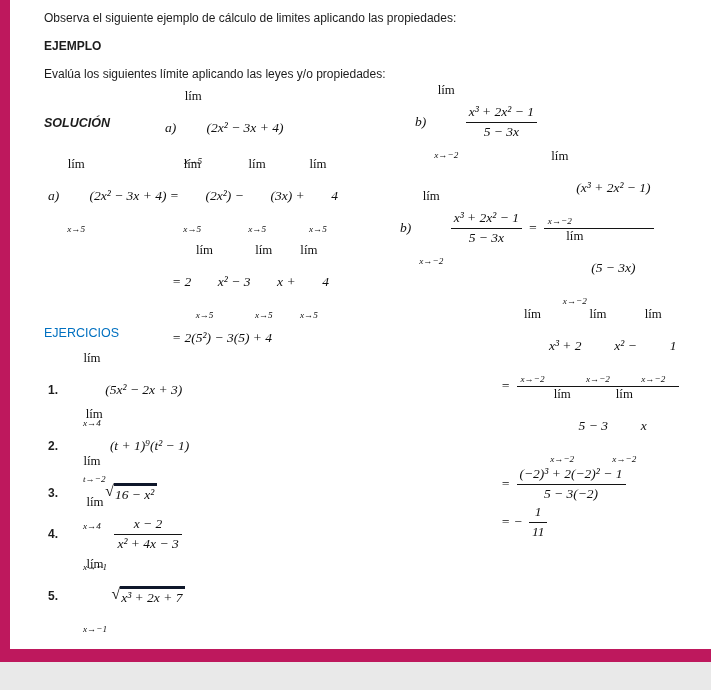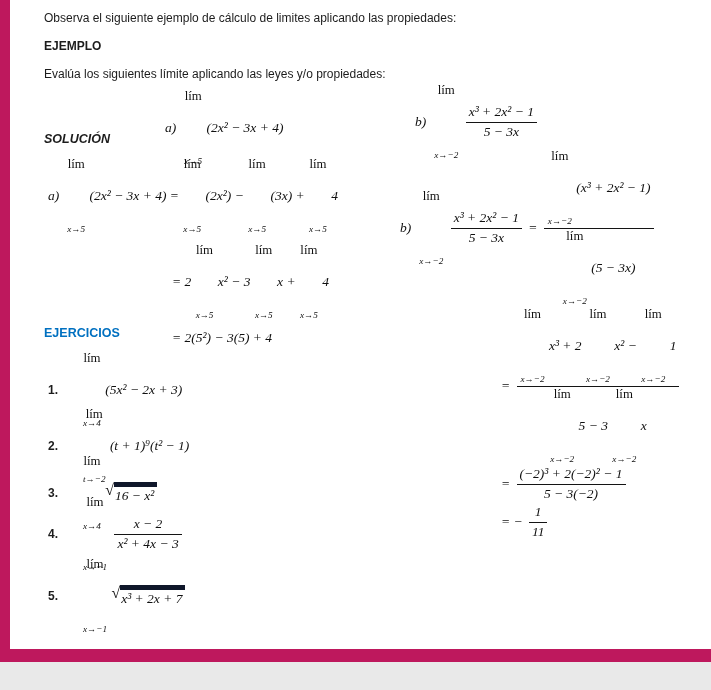--- a/index.html
+++ b/index.html
@@ -5,38 +5,38 @@
   :root { --accent-color:#0070C0; }
   * { margin:0; padding:0; box-sizing:border-box; }
   body { background:#e9e9e9; font-family:"Liberation Sans", sans-serif; }
   .canvas { position:relative; width:711px; height:662px; background:#be185d; overflow:hidden; }
   .page { position:absolute; left:10px; top:0; right:0; bottom:13px; background:#ffffff; }
 
   .txt { position:absolute; font-size:12px; color:#1c1c1c; }
   .intro { left:34px; top:11px; }
   .heading-ejemplo { left:34px; top:39px; font-weight:bold; }
   .instruction { left:34px; top:67px; }
-  .heading-solucion { left:34px; top:132px; font-weight:bold; font-style:italic; font-size:12.5px; }
-  .heading-ejercicios { left:34px; top:326px; font-weight:bold; font-size:12.5px; color:var(--accent-color); }
+  .heading-solucion { left:34px; top:116px; font-weight:bold; font-style:italic; font-size:12.5px; }
+  .heading-ejercicios { left:34px; top:326px; font-weight:normal; font-size:12.5px; color:var(--accent-color); }
 
   
   .math { font-family:"Liberation Serif", serif; font-style:italic; font-size:13.5px; color:#101010;
           display:inline-flex; align-items:center; }
   .mtx { white-space:pre; }
   .plabel { font-family:"Liberation Serif", serif; font-style:italic; font-size:13.5px; color:#101010;
             margin-right:7px; }
   .lim { display:inline-flex; flex-direction:column; align-items:center; margin:0 1px;gap:44px; }
   .lim-word { font-style:normal; line-height:1; font-size:0.95em; }
   .lim-sub { font-size:0.68em; line-height:1; margin-top:10px; font-style:italic; }
   .frac { display:inline-flex; flex-direction:column; align-items:center; margin:0 3px; }
   .num, .den { display:inline-flex; align-items:center; justify-content:center; padding:0 3px; white-space:pre; }
   .fbar { align-self:stretch; height:0; border-top:1px solid #141414; margin:2px 0 1px; }
   .sqrt { display:inline-flex; align-items:flex-start; }
   .rad { font-style:normal; line-height:1; font-size:1.18em; }
-  .radicand { border-top:5px solid #0f172a; padding:1px 3px 0 1px; white-space:pre; display:inline-flex; align-items:center; }
+  .radicand { border-top:3px solid #0f172a; padding:1px 3px 0 1px; white-space:pre; display:inline-flex; align-items:center; }
 
   
   .problem { position:absolute; display:flex; align-items:center; }
   .problem-a { left:155px; top:90px; }
   .problem-b { left:405px; top:84px; }
 
   
   .sol { position:absolute; }
   .sol-a { left:38px; top:158px; }
   .sol-b { left:390px; top:150px; }

